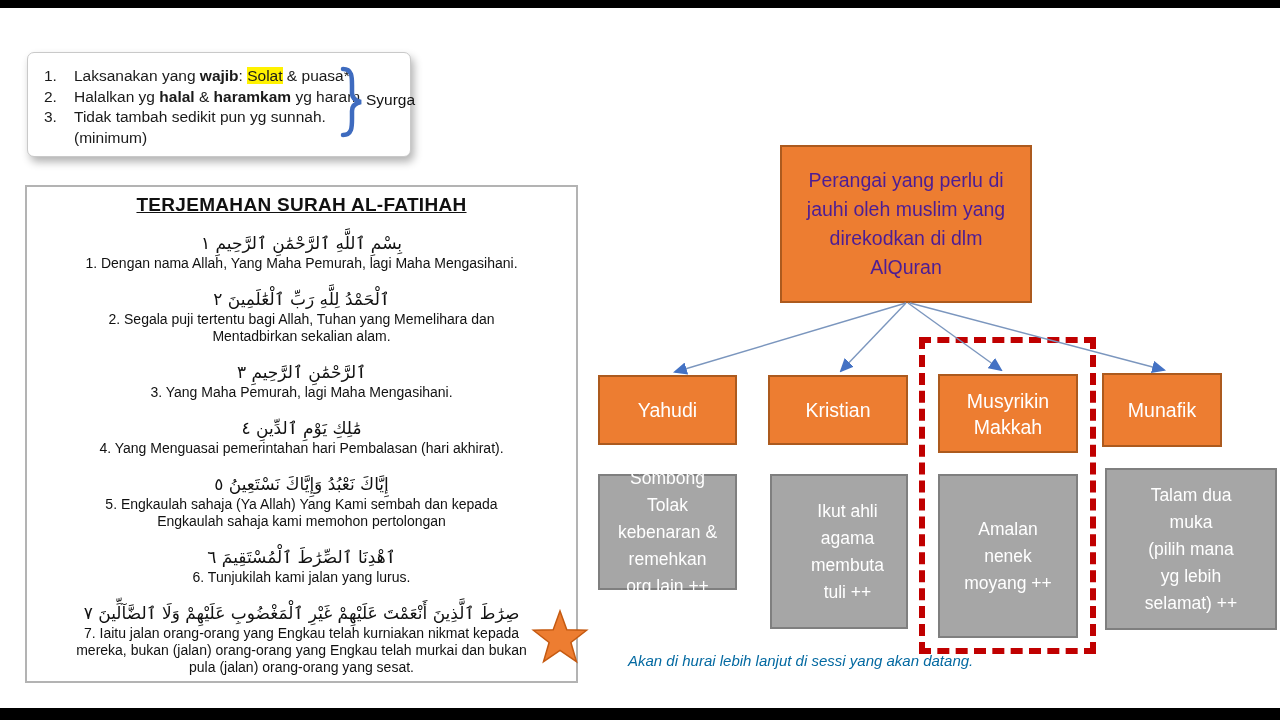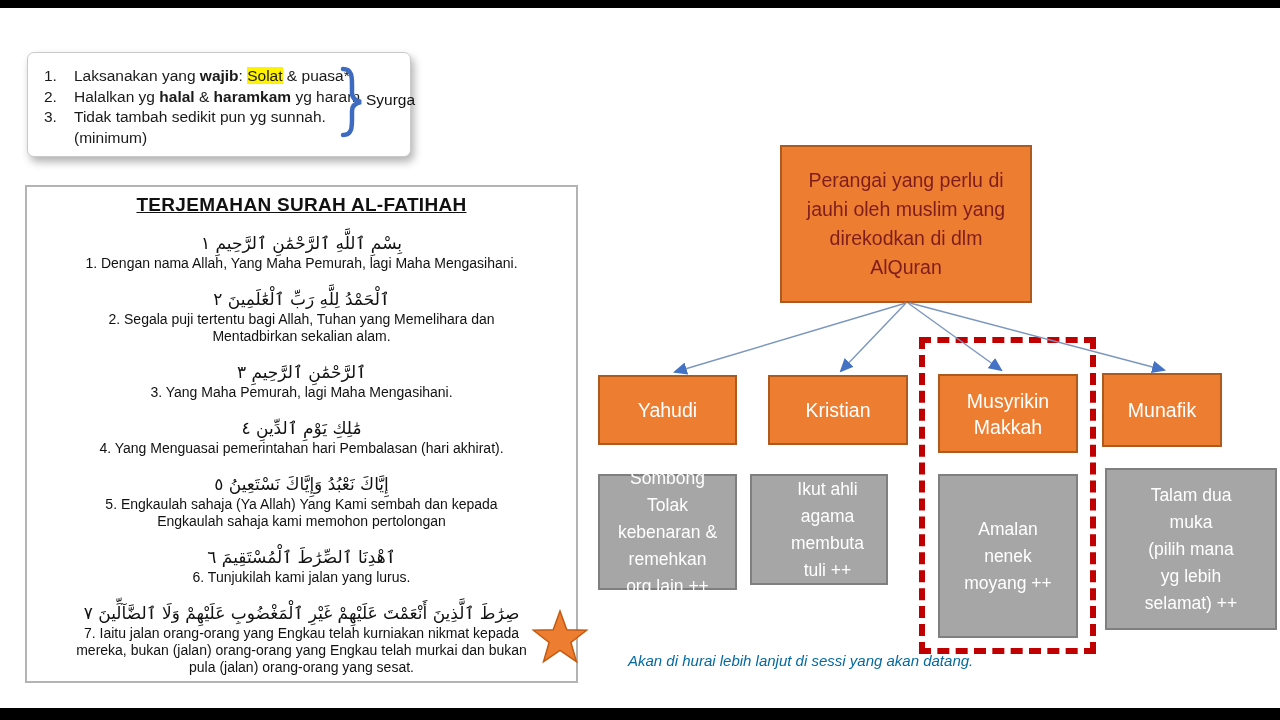--- a/index.html
+++ b/index.html
@@ -25,34 +25,34 @@
            border:2px solid #b3b3b3;box-sizing:border-box;text-align:center;color:#111;padding-top:5px;}
   .fatihah-title{font-size:19px;font-weight:bold;text-decoration:underline;margin:2px 0 0;letter-spacing:0.3px;}
   .verse{margin-top:15px;}
   .arabic{font-family:"DejaVu Sans",sans-serif;font-size:17px;line-height:24px;color:#111;}
   .malay{font-size:14px;line-height:17px;white-space:pre-line;color:#111;}
 
   .star{position:absolute;left:530px;top:609px;z-index:4;}
 
   
   .flow-root-box{position:absolute;left:780px;top:145px;width:252px;height:158px;background:#ED7D31;
-           border:2px solid #AC5A1E;box-sizing:border-box;color:#7f1d1d;font-size:19.5px;line-height:29px;
+           border:2px solid #AC5A1E;box-sizing:border-box;color:#4c1d95;font-size:19.5px;line-height:29px;
            display:flex;align-items:center;justify-content:center;text-align:center;white-space:pre-line;}
   .cat{position:absolute;background:#ED7D31;border:2px solid #AC5A1E;box-sizing:border-box;color:#fff;
        font-size:19.5px;line-height:26px;display:flex;align-items:center;justify-content:center;
        text-align:center;white-space:pre-line;}
   .cat-0{left:598px;top:375px;width:139px;height:70px;}
   .cat-1{left:768px;top:375px;width:140px;height:70px;}
   .cat-2{left:938px;top:374px;width:140px;height:79px;}
   .cat-3{left:1102px;top:373px;width:120px;height:74px;}
   .det{position:absolute;background:#A6A6A6;border:2px solid #7F7F7F;box-sizing:border-box;color:#fff;
        font-size:17.5px;line-height:27px;display:flex;align-items:center;justify-content:center;
        text-align:center;white-space:pre-line;}
   .det-0{left:598px;top:474px;width:139px;height:116px;}
-  .det-1{left:750px;top:474px;width:138px;height:111px;padding-left:17px;}
+  .det-1{left:770px;top:474px;width:138px;height:155px;padding-left:17px;}
   .det-2{left:938px;top:474px;width:140px;height:164px;}
   .det-3{left:1105px;top:468px;width:172px;height:162px;}
   .red-frame{position:absolute;left:919px;top:337px;width:177px;height:317px;
              border:6px dashed #C00000;box-sizing:border-box;z-index:2;}
   .arrows{position:absolute;left:0;top:0;width:1280px;height:720px;pointer-events:none;z-index:3;}
   .footer-note{position:absolute;left:628px;top:652px;margin:0;font-size:15px;font-style:italic;color:#0369a1;}
 </style>
 </head>
 <body>
 

